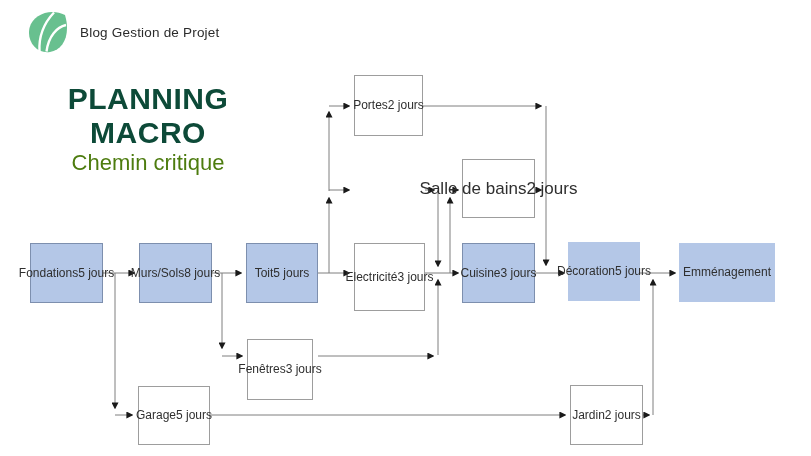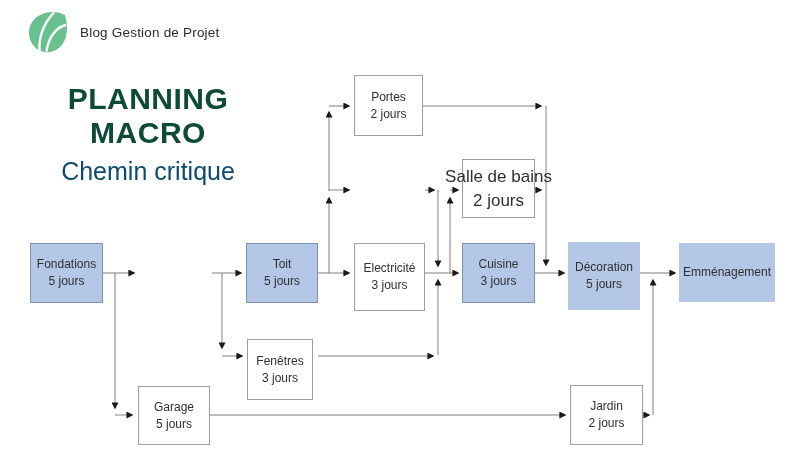--- a/index.html
+++ b/index.html
@@ -3,23 +3,23 @@
 <meta charset="utf-8">
 <style>
   html,body{margin:0;padding:0;background:#fff;}
   .stage{position:relative;width:811px;height:456px;background:#fff;overflow:hidden;
          font-family:"Liberation Sans","DejaVu Sans",sans-serif;}
   
   .logo{position:absolute;left:26px;top:10px;display:flex;align-items:center;gap:9px;}
   .logo-text{font-size:13.5px;font-weight:normal;color:#2b2b2b;letter-spacing:.2px;}
   .title-block{position:absolute;left:38px;top:82px;width:220px;text-align:center;}
   .title-line{font-size:30px;font-weight:800;color:#0d4a38;line-height:1.13;letter-spacing:.5px;}
-  .subtitle{font-size:25px;font-weight:400;color:#0c4a6e;margin-top:7px;}
+  .subtitle{font-size:22px;font-weight:400;color:#4d7c0f;}
   
-  .node{position:absolute;display:flex;flex-direction:column;justify-content:center;align-items:center;
+  .node{position:absolute;display:flex;justify-content:center;align-items:center;
         font-size:12px;color:#2f2f2f;line-height:1.4;text-align:center;box-sizing:border-box;white-space:nowrap;}
   .node.critical{background:#b4c7e7;border:1px solid #7d8fae;}
   .node.critical-plain{background:#b4c7e7;border:1px solid #b4c7e7;}
   .node.normal{background:#ffffff;border:1px solid #9d9d9d;}
   
   .wires{position:absolute;left:0;top:0;pointer-events:none;}
   .wires line{stroke:#7f7f7f;stroke-width:1;}
 </style>
 </head>
 <body>
@@ -109,20 +109,24 @@
     <g>
       <line x1="643" y1="415" x2="649" y2="415" marker-end="url(#ah)"></line>
       <line x1="653" y1="415" x2="653" y2="280" marker-end="url(#ah)"></line>
     </g>
   </svg>
 
   <div class="node critical" style="left:30px;top:243px;width:73px;height:60px">
     <span>Fondations</span>
     <span>5 jours</span>
   </div>
+  <div class="node critical" style="left:139px;top:243px;width:73px;height:60px">
+    <span>Murs/Sols</span>
+    <span>8 jours</span>
+  </div>
   <div class="node critical" style="left:246px;top:243px;width:72px;height:60px">
     <span>Toit</span>
     <span>5 jours</span>
   </div>
   <div class="node normal" style="left:354px;top:75px;width:69px;height:61px">
     <span>Portes</span>
     <span>2 jours</span>
   </div>
   <div class="node normal" style="left:354px;top:243px;width:71px;height:68px">
     <span>Electricité</span>
@@ -133,21 +137,21 @@
     <span>2 jours</span>
   </div>
   <div class="node critical" style="left:462px;top:243px;width:73px;height:60px">
     <span>Cuisine</span>
     <span>3 jours</span>
   </div>
   <div class="node normal" style="left:247px;top:339px;width:66px;height:61px">
     <span>Fenêtres</span>
     <span>3 jours</span>
   </div>
-  <div class="node critical-plain" style="left:568px;top:242px;width:72px;height:68px">
+  <div class="node critical-plain" style="left:568px;top:242px;width:72px;height:59px">
     <span>Décoration</span>
     <span>5 jours</span>
   </div>
   <div class="node critical-plain" style="left:679px;top:243px;width:96px;height:59px">
     <span>Emménagement</span>
   </div>
   <div class="node normal" style="left:138px;top:386px;width:72px;height:59px">
     <span>Garage</span>
     <span>5 jours</span>
   </div>

